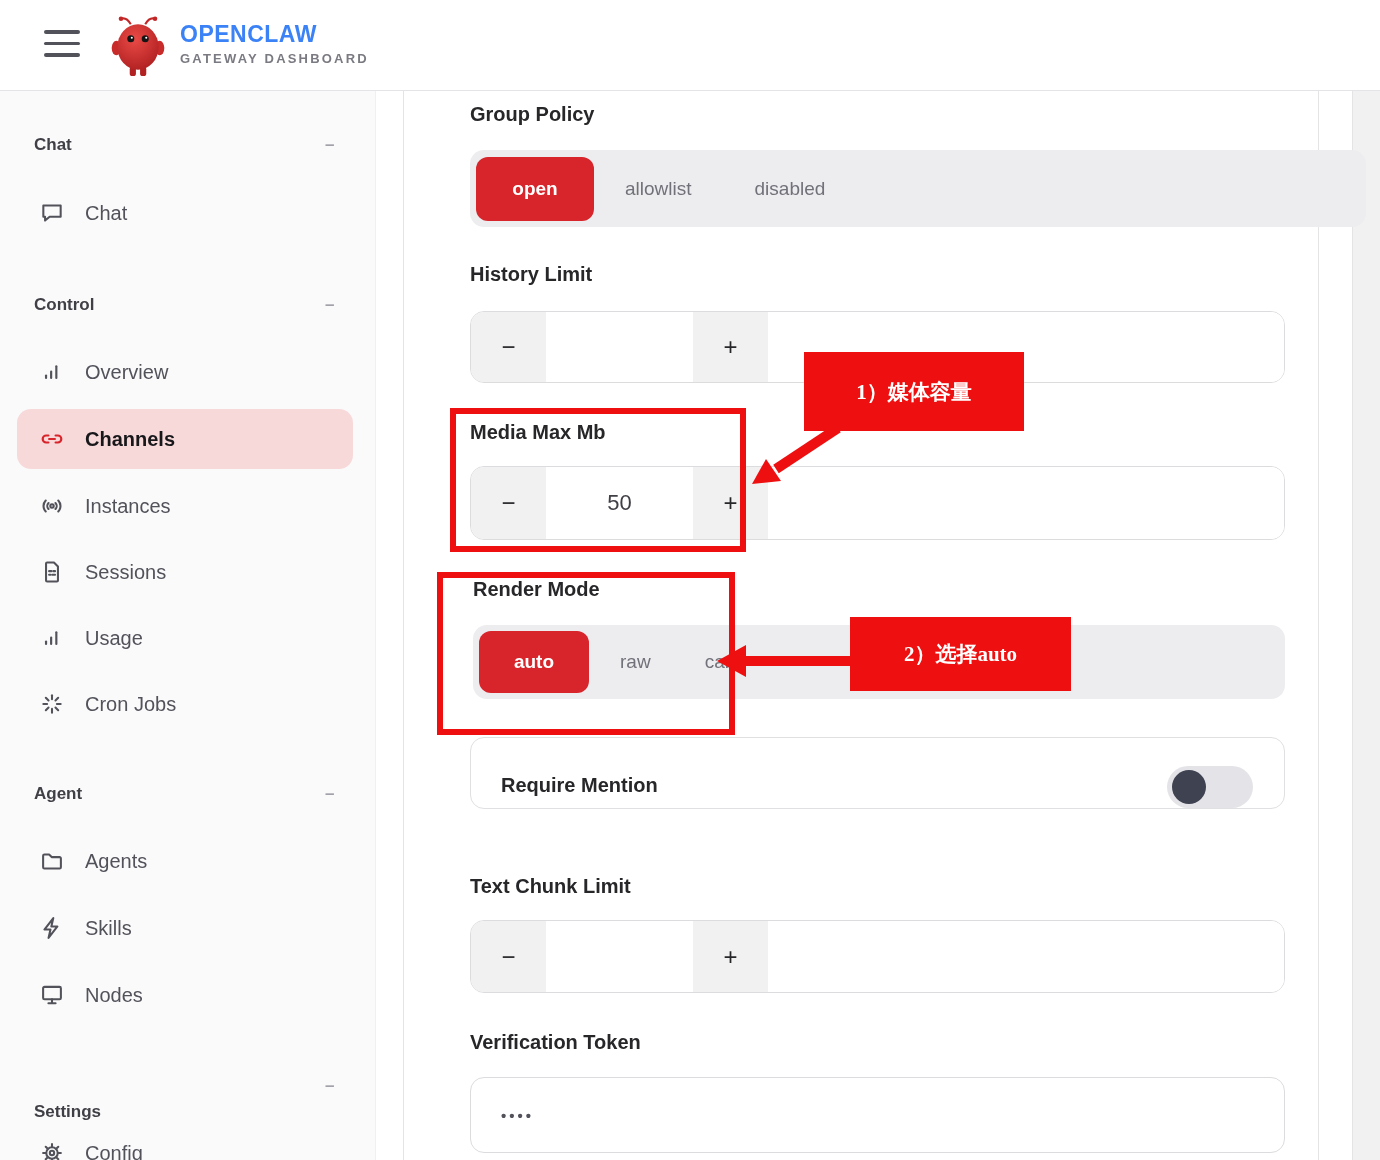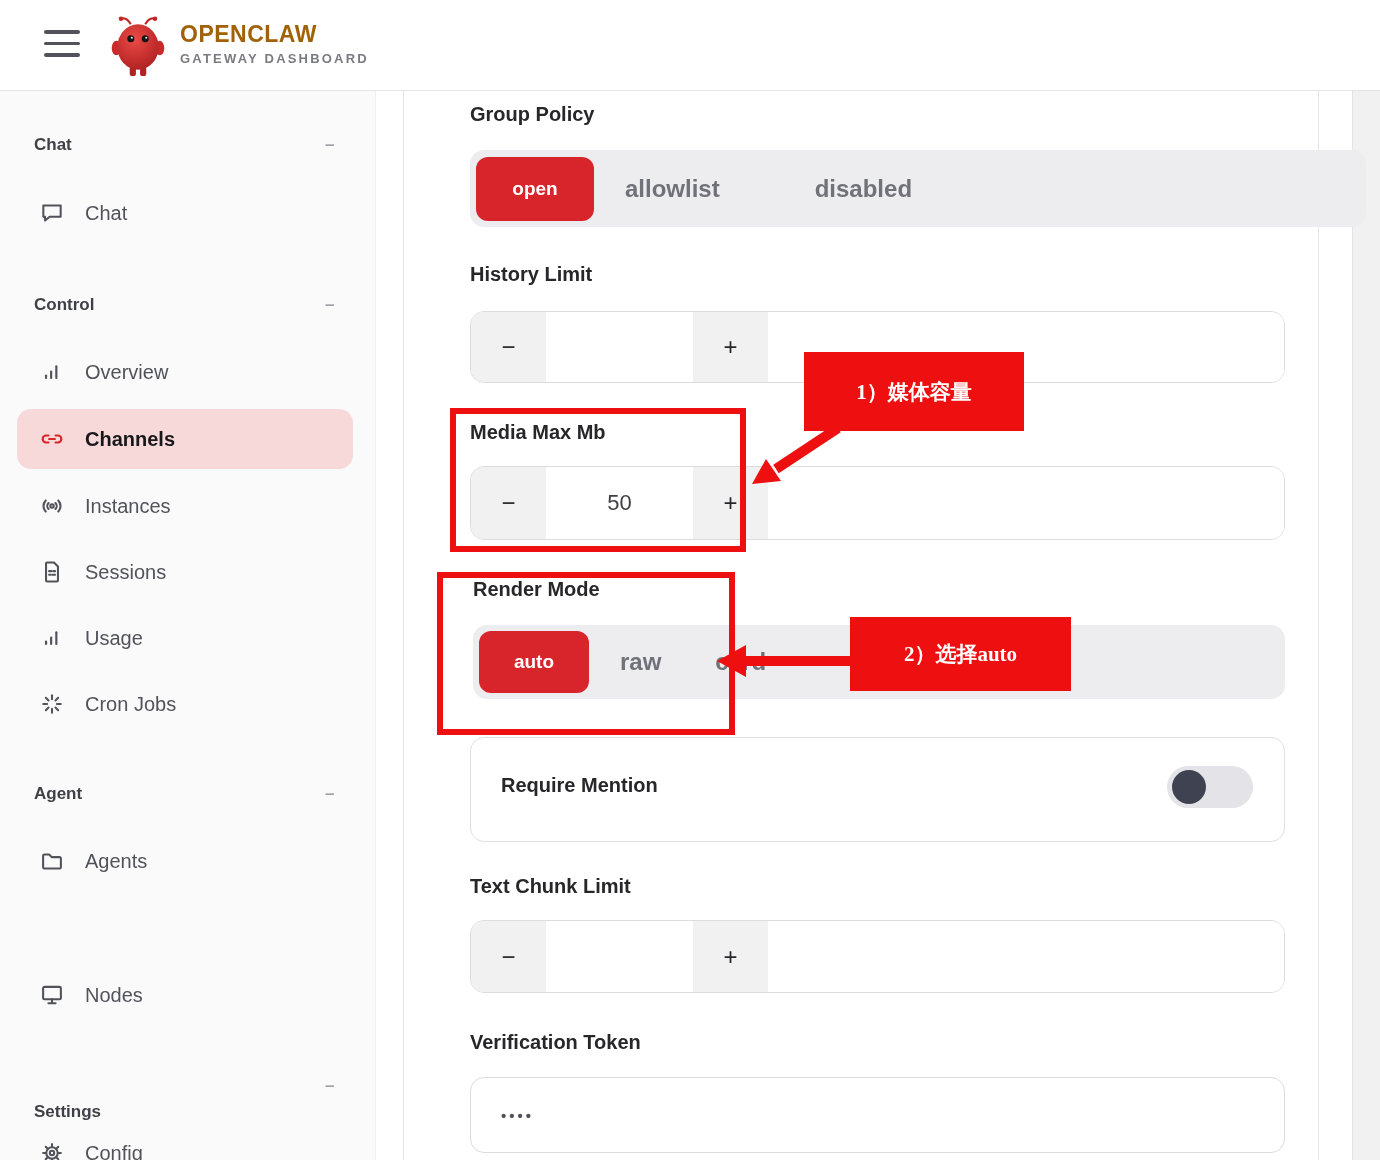--- a/index.html
+++ b/index.html
@@ -6,21 +6,21 @@
   body{width:1380px;height:1160px;position:relative;overflow:hidden;
        font-family:"Liberation Sans","DejaVu Sans",sans-serif;color:#27272a;}
 
   
   .header{position:absolute;left:0;top:0;width:1380px;height:90px;background:#fff;
           border-bottom:1px solid #e4e4e7;z-index:10;}
   .hamburger{position:absolute;left:44px;top:30px;width:38px;height:30px;cursor:pointer;}
   .hamburger span{display:block;width:36px;height:3.5px;background:#52525b;border-radius:2px;margin:0 0 8px 0;}
   .logo{position:absolute;left:110px;top:13px;}
   .brand-title{position:absolute;left:180px;top:21px;font-size:23px;font-weight:800;
-               letter-spacing:.5px;color:#a16207;}
+               letter-spacing:.5px;color:#3b82f6;}
   .brand-sub{position:absolute;left:180px;top:51px;font-size:13px;font-weight:700;
              letter-spacing:2.2px;color:#7a7a82;}
 
   
   .sidebar{position:absolute;left:0;top:90px;width:375px;height:1070px;background:#fafafa;
            border-right:1px solid #f0f0f0;}
   .sec-h{position:absolute;left:34px;width:300px;font-size:17px;font-weight:700;color:#3f3f46;}
   .sec-dash{position:absolute;left:325px;color:#a1a1aa;font-size:17px;font-weight:700;}
   .nav-item{position:absolute;left:17px;width:336px;height:60px;border-radius:14px;
             display:flex;align-items:center;cursor:pointer;}
@@ -36,21 +36,21 @@
   .panel-r{position:absolute;left:1318px;top:90px;width:1px;height:1070px;background:#e4e4e7;}
   .scrolltrack{position:absolute;left:1352px;top:90px;width:28px;height:1070px;
                background:#f1f1f2;border-left:1px solid #e4e4e7;}
 
   .f-label{position:absolute;left:470px;font-size:20px;font-weight:700;color:#27272a;}
 
   .seg{position:absolute;background:#ededef;border-radius:14px;display:flex;align-items:center;}
   .seg .pill{margin-left:6px;background:#d7252b;color:#fff;border-radius:12px;
              display:flex;align-items:center;justify-content:center;
              font-weight:700;font-size:19px;cursor:pointer;}
-  .seg .opt{color:#71717a;font-size:24px;font-weight:700;cursor:pointer;text-align:center;}
+  .seg .opt{color:#71717a;font-size:19px;font-weight:400;cursor:pointer;text-align:center;}
 
   .stepper{position:absolute;background:#fff;border:1px solid #dcdcdf;border-radius:14px;
            display:flex;overflow:hidden;}
   .stepper .sbtn{width:75px;background:#f1f1f2;display:flex;align-items:center;
                  justify-content:center;font-size:24px;color:#27272a;cursor:pointer;}
   .stepper .sval{width:147px;display:flex;align-items:center;justify-content:center;
                  font-size:22px;color:#3f3f46;}
   .stepper .srest{flex:1;background:#fff;}
 
   .card{position:absolute;background:#fff;border:1px solid #e0e0e2;border-radius:14px;}
@@ -203,20 +203,28 @@
 
   <div class="nav-item" style="top:741px;">
     <span class="ic">
       <svg viewBox="0 0 24 24" fill="none" stroke="currentColor" stroke-width="1.9" stroke-linejoin="round">
         <path d="M3.8 7.2a1.2 1.2 0 0 1 1.2-1.2h4.3l2.4 2.4h7.3a1.2 1.2 0 0 1 1.2 1.2v8.2a1.2 1.2 0 0 1-1.2 1.2H5a1.2 1.2 0 0 1-1.2-1.2z"></path>
       </svg>
       </span>
     <span class="lbl">Agents</span>
   </div>
 
+  <div class="nav-item" style="top:808px;">
+    <span class="ic">
+      <svg viewBox="0 0 24 24" fill="none" stroke="currentColor" stroke-width="1.9" stroke-linejoin="round">
+        <path d="M13.2 2.8 5 13.4h5.6l-1.8 7.8 8.2-10.6h-5.6z"></path>
+      </svg>
+      </span>
+    <span class="lbl">Skills</span>
+  </div>
 
   <div class="nav-item" style="top:875px;">
     <span class="ic">
       <svg viewBox="0 0 24 24" fill="none" stroke="currentColor" stroke-width="1.9" stroke-linecap="round">
         <rect x="3.8" y="4.5" width="16.4" height="11.5" rx="1.3"></rect>
         <path d="M12 16v3.2"></path>
           <path d="M8.7 19.6h6.6"></path>
       </svg>
       </span>
     <span class="lbl">Nodes</span>
@@ -245,21 +253,21 @@
 </div>
 
 <div class="panel-l"></div>
 <div class="panel-r"></div>
 <div class="scrolltrack"></div>
 
 <div class="f-label" style="top:103px;">Group Policy</div>
 <div class="seg" style="left:470px;top:150px;width:896px;height:77px;">
   <div class="pill" style="width:118px;height:64px;">open</div>
   <div class="opt" style="margin-left:31px;">allowlist</div>
-  <div class="opt" style="margin-left:95px;">disabled</div>
+  <div class="opt" style="margin-left:63px;">disabled</div>
 </div>
 
 <div class="f-label" style="top:263px;">History Limit</div>
 <div class="stepper" style="left:470px;top:311px;width:815px;height:72px;box-sizing:border-box;">
   <div class="sbtn">−</div>
   <div class="sval"></div>
   <div class="sbtn">+</div>
   <div class="srest"></div>
 </div>
 
@@ -271,21 +279,21 @@
   <div class="srest"></div>
 </div>
 
 <div class="f-label" style="left:473px;top:578px;">Render Mode</div>
 <div class="seg" style="left:473px;top:625px;width:812px;height:74px;">
   <div class="pill" style="width:110px;height:62px;">auto</div>
   <div class="opt" style="margin-left:31px;">raw</div>
   <div class="opt" style="margin-left:54px;">card</div>
 </div>
 
-<div class="card" style="left:470px;top:737px;width:815px;height:105px;box-sizing:border-box;">
+<div class="card" style="left:470px;top:737px;width:815px;height:72px;box-sizing:border-box;">
   <div style="position:absolute;left:30px;top:36px;font-size:20px;font-weight:700;color:#27272a;">Require Mention</div>
 </div>
 <div class="toggle">
   <div class="knob"></div>
 </div>
 
 <div class="f-label" style="top:875px;">Text Chunk Limit</div>
 <div class="stepper" style="left:470px;top:920px;width:815px;height:73px;box-sizing:border-box;">
   <div class="sbtn">−</div>
   <div class="sval"></div>

